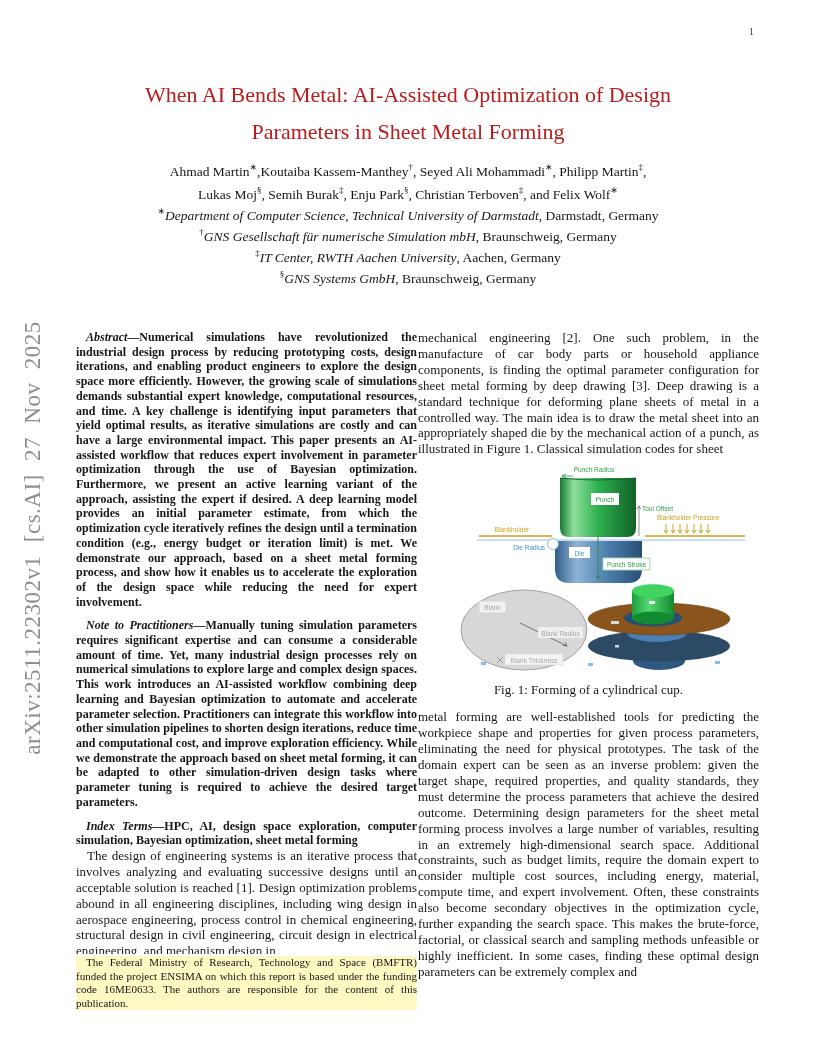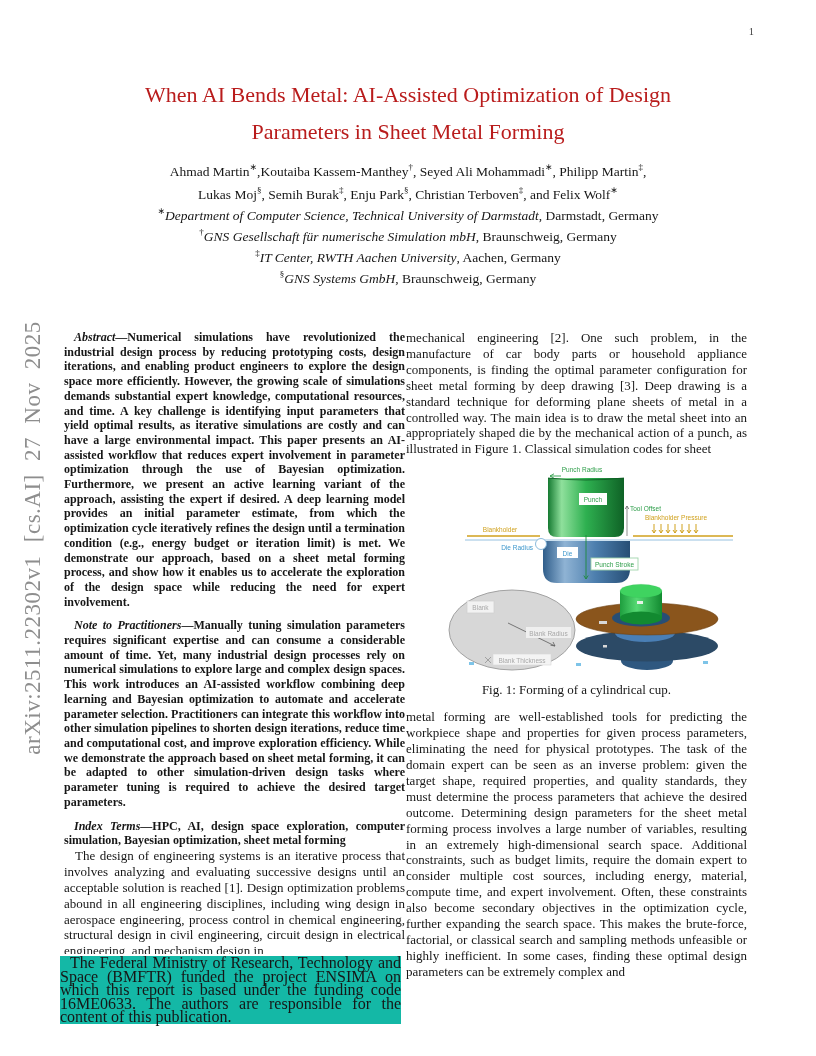--- a/index.html
+++ b/index.html
@@ -19,38 +19,38 @@
 
   .header { position:absolute; top:76px; left:48px; width:720px; text-align:center; }
   .title-line { font-size:22px; line-height:37px; color:#b91c1c; }
   .authors-line { font-size:13.5px; line-height:19px; }
   .authors-block { margin-top:8px; }
   sup.mark { font-size:9px; }
   .affil-line { font-size:13.5px; line-height:17.5px; }
   .affil-italic { font-style:italic; }
   .contact-line { font-size:13.5px; line-height:17.5px; }
 
-  .columns { position:absolute; top:330px; left:64px; width:693px; display:flex; gap:1px; }
+  .columns { position:absolute; top:330px; left:76px; width:693px; display:flex; gap:1px; }
   .col { width:341px; }
   .col-left { height:624px; overflow:hidden; }
 
   .bold-par { font-weight:bold; font-size:12px; line-height:14.7px; text-align:justify; text-indent:10px; margin:0; }
   .mt { margin-top:9px; }
   .lead-label { font-style:italic; }
 
   .section-heading { text-align:center; font-size:13.5px; margin:12px 0 8px; }
   .sec-num { margin-right:9px; }
   .sec-title { font-variant:small-caps; letter-spacing:0.6px; }
 
   .body-par { font-size:13px; line-height:15.9px; text-align:justify; margin:0; }
   .first-indent { text-indent:11px; }
 
   .footnote {
-    position:absolute; top:956px; left:60px; width:341px; background:#14b8a6;
-    font-size:16px; line-height:13.6px; text-align:justify; text-indent:10px;
+    position:absolute; top:956px; left:76px; width:341px; background:#fef9c3;
+    font-size:11px; line-height:13.6px; text-align:justify; text-indent:10px;
   }
 
   .figure-block { width:320px; margin:6px 0 2px 21px; }
   .fig-caption { font-size:13px; text-align:center; margin:3px 0 11px; }
 
   
   .svgtxt { font-family:"Liberation Sans", sans-serif; }
   .glab { fill:#2e9e4a; font-size:6.5px; }
   .ylab { fill:#d0a11d; font-size:6.5px; }
   .blab { fill:#3e97cc; font-size:6.5px; }

